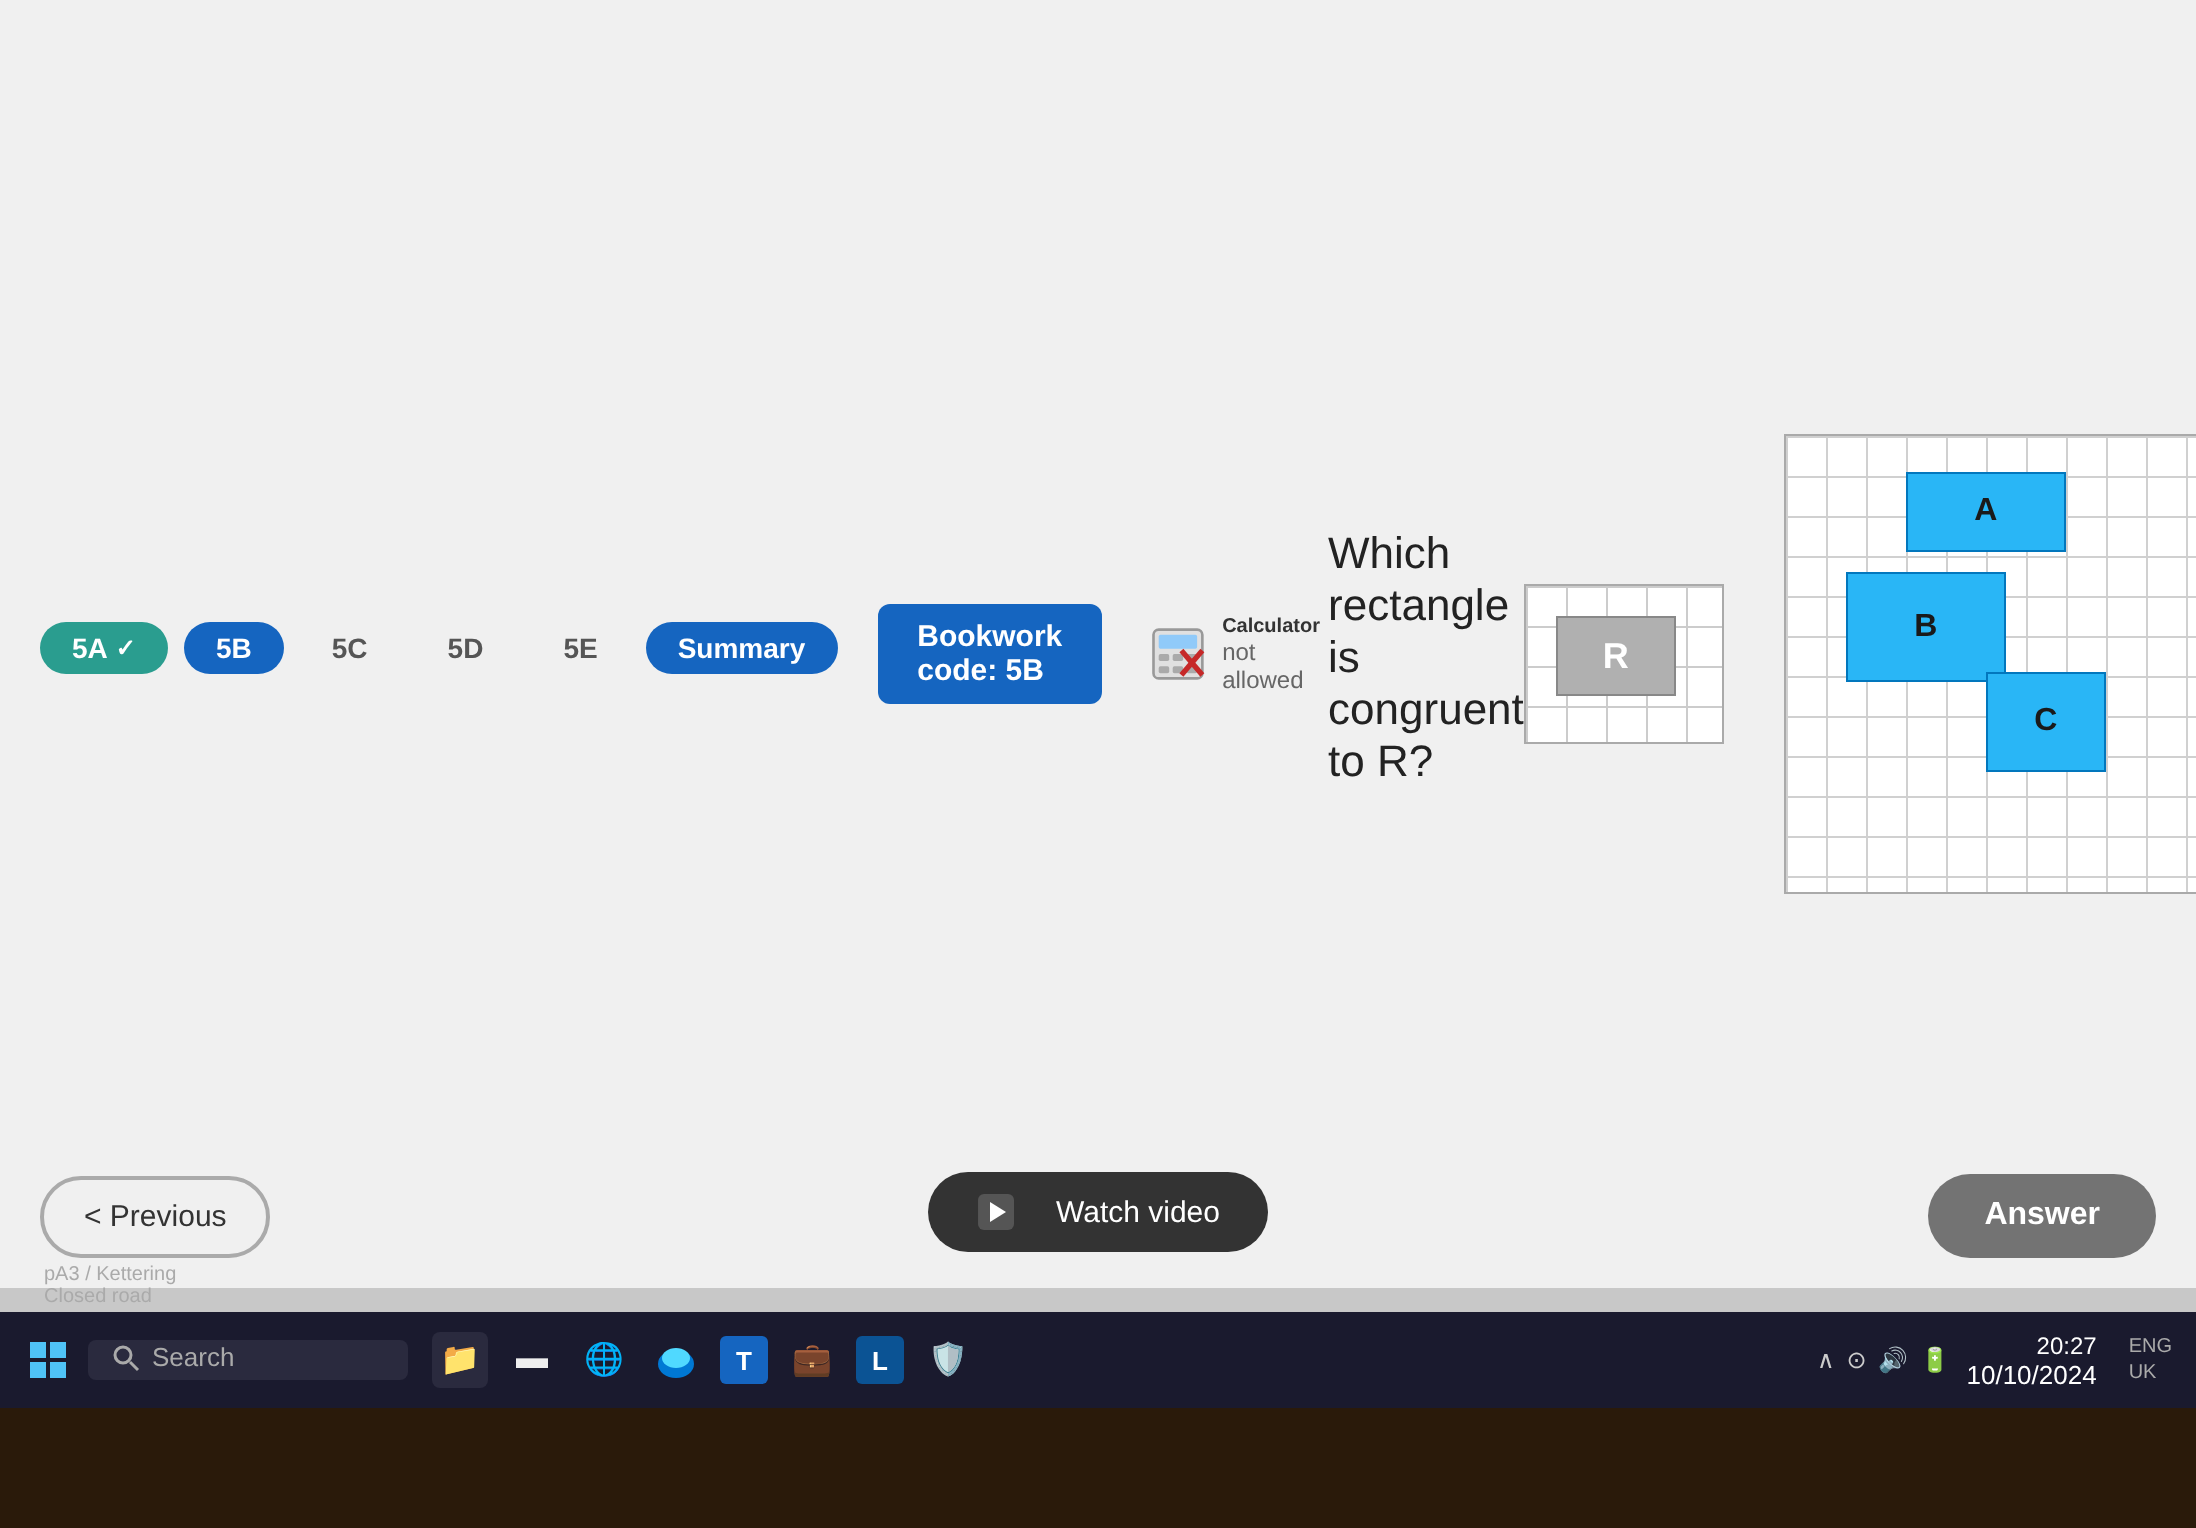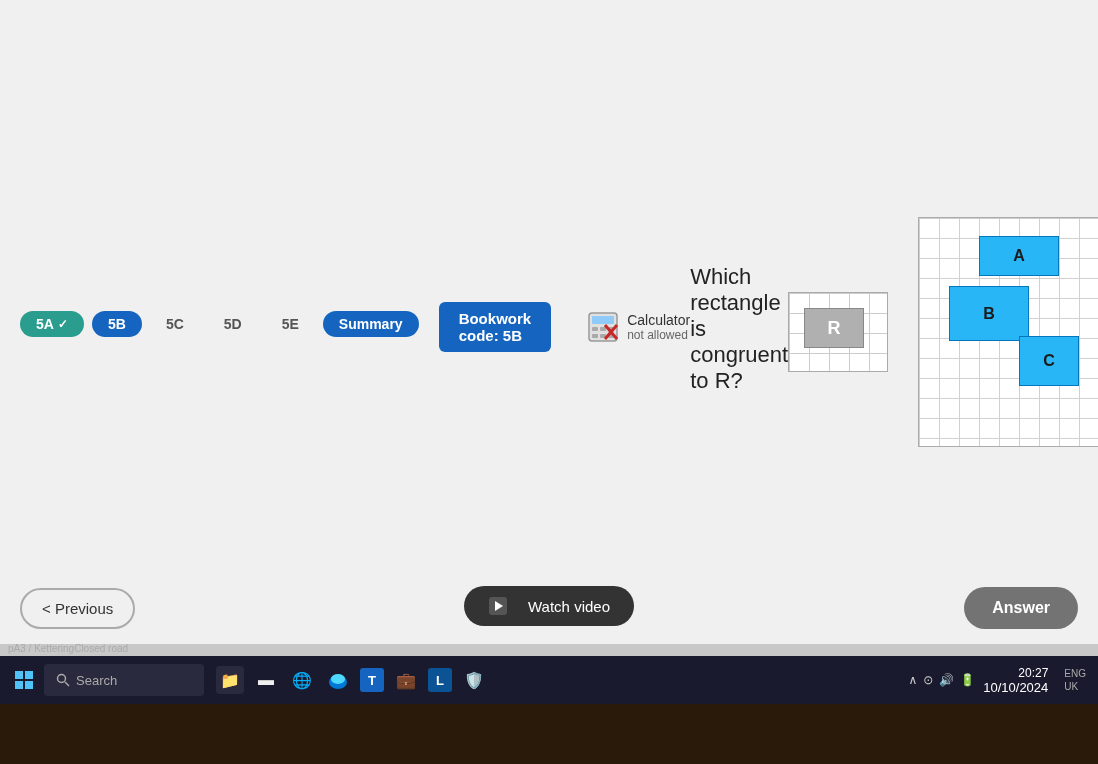--- a/index.html
+++ b/index.html
@@ -65,21 +65,21 @@
       padding: 5px 16px;
       border-radius: 20px;
       font-size: 14px;
       font-weight: bold;
     }
 
     
     .bookwork-section {
       display: flex;
       align-items: center;
-      gap: 36px;
+      gap: 24px;
       margin-top: 10px;
     }
 
     .bookwork-badge {
       background: #1565c0;
       color: white;
       padding: 8px 20px;
       border-radius: 6px;
       font-size: 15px;
       font-weight: bold;
@@ -292,29 +292,29 @@
       width: 32px;
       height: 32px;
       display: flex;
       align-items: center;
       justify-content: center;
       cursor: pointer;
     }
 
     .taskbar-search {
       display: flex;
-      align-items: center;
+      align-items: flex-end;
       background: #2a2a3e;
       border-radius: 4px;
       padding: 4px 12px;
       gap: 6px;
       color: #aaa;
       font-size: 13px;
       cursor: pointer;
-      height: 32px;
+      height: 20px;
       min-width: 160px;
     }
 
     .taskbar-icons {
       display: flex;
       align-items: center;
       gap: 8px;
       margin-left: 8px;
     }
 
@@ -353,23 +353,24 @@
       bottom: 0;
       left: 0;
       right: 0;
       height: 60px;
       background: #2a1a0a;
     }
 
     
     .user-info {
       display: flex;
+      flex-direction: column;
       color: #aaa;
       font-size: 10px;
-      margin-left: 4px;
+      margin-left: 18px;
     }
 
     .checkmark {
       font-size: 12px;
       color: white;
     }
   </style>
 </head>
 <body>
 
@@ -410,21 +411,21 @@
         <rect x="13" y="16" width="6" height="4" rx="1" fill="#aaa"></rect>
         <rect x="21" y="16" width="6" height="4" rx="1" fill="#aaa"></rect>
         <rect x="5" y="23" width="6" height="4" rx="1" fill="#aaa"></rect>
         <rect x="13" y="23" width="6" height="4" rx="1" fill="#aaa"></rect>
         <rect x="21" y="23" width="6" height="4" rx="1" fill="#aaa"></rect>
 
         <line x1="18" y1="14" x2="30" y2="28" stroke="#c62828" stroke-width="3"></line>
         <line x1="30" y1="14" x2="18" y2="28" stroke="#c62828" stroke-width="3"></line>
       </svg>
       <div>
-        <div style="font-weight:normal; font-size:14px;">Calculator</div>
+        <div style="font-weight:bold; font-size:10px;">Calculator</div>
         <div style="font-size:12px; color:#666;">not allowed</div>
       </div>
     </div>
   </div>
 
   <div class="question-text">Which rectangle is congruent to R?</div>
 
   <div class="grid-area">
 
     <div class="r-container">

